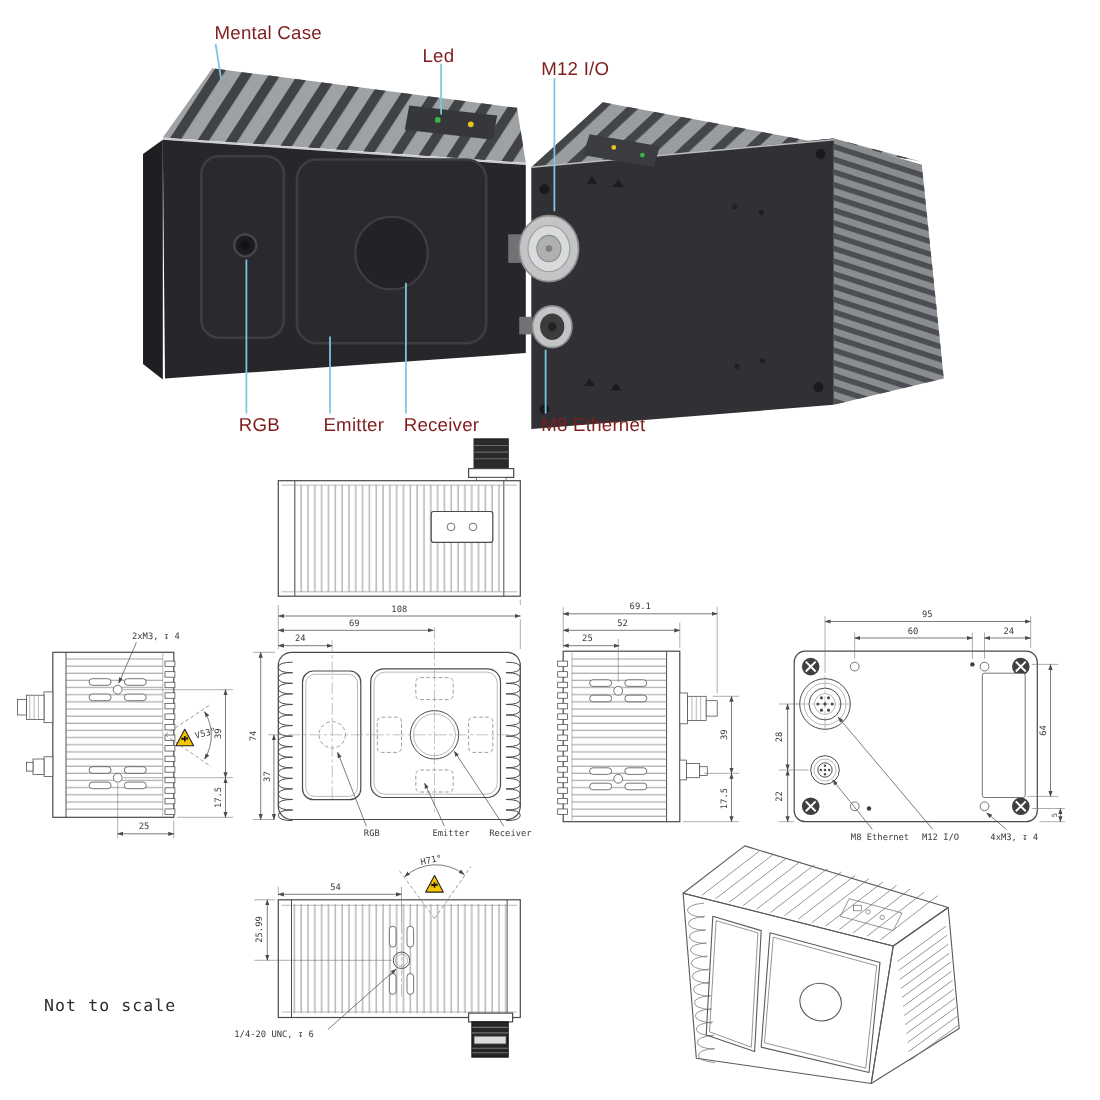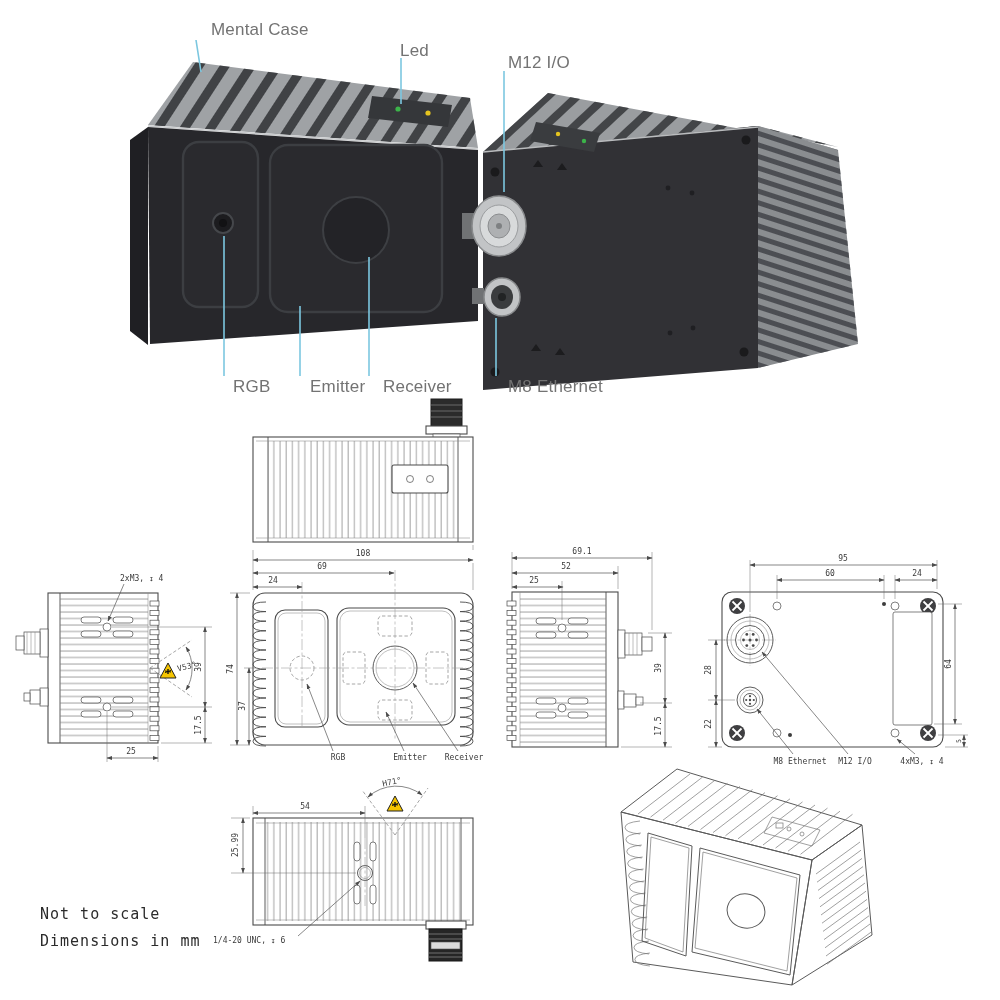--- a/index.html
+++ b/index.html
@@ -1,20 +1,20 @@
 <!DOCTYPE html>
 <html><head>
 <meta charset="utf-8">
 <style>
   html,body{margin:0;padding:0;background:#fff;}
   #canvas{position:relative;width:1000px;height:1000px;background:#fff;overflow:hidden;
           font-family:"Liberation Sans",sans-serif;}
   svg{position:absolute;left:0;top:0;}
-  .photo-label{position:absolute;font:17px/1.15 "Liberation Sans",sans-serif;color:#737373;
-               letter-spacing:.2px;white-space:nowrap;margin-left:16px;}
+  .photo-label{position:absolute;font:17px/1.15 "Liberation Sans",sans-serif;color:#7f1d1d;
+               letter-spacing:.2px;white-space:nowrap;}
   .notes{position:absolute;left:40px;top:901px;font:15px/1.8 "DejaVu Sans Mono",monospace;
          color:#2b2b2b;letter-spacing:1px;white-space:nowrap;}
   
   .ol{fill:#fff;stroke:#4b4b4b;stroke-width:1.1;}
   .ln{stroke:#4b4b4b;stroke-width:0.9;fill:none;}
   .ln2{stroke:#4b4b4b;stroke-width:0.7;fill:#fff;}
   .thin{stroke:#8a8a8a;stroke-width:0.55;fill:none;}
   .dim{stroke:#555;stroke-width:0.7;fill:none;}
   .ext{stroke:#6b6b6b;stroke-width:0.5;fill:none;}
   .cl{stroke:#999;stroke-width:0.55;fill:none;stroke-dasharray:11 2.5 3 2.5;}
@@ -594,16 +594,15 @@
 <div class="photo-label" style="left:195px;top:20px;">Mental Case</div>
 <div class="photo-label" style="left:384px;top:41px;">Led</div>
 <div class="photo-label" style="left:492px;top:53px;">M12 I/O</div>
 <div class="photo-label" style="left:217px;top:377px;">RGB</div>
 <div class="photo-label" style="left:294px;top:377px;">Emitter</div>
 <div class="photo-label" style="left:367px;top:377px;">Receiver</div>
 <div class="photo-label" style="left:492px;top:377px;">M8 Ethernet</div>
 
 <div class="notes">
   <div>Not to scale</div>
-  <div>Dimensions in mm</div>
 </div>
 
 </div>
 
 </body></html>

